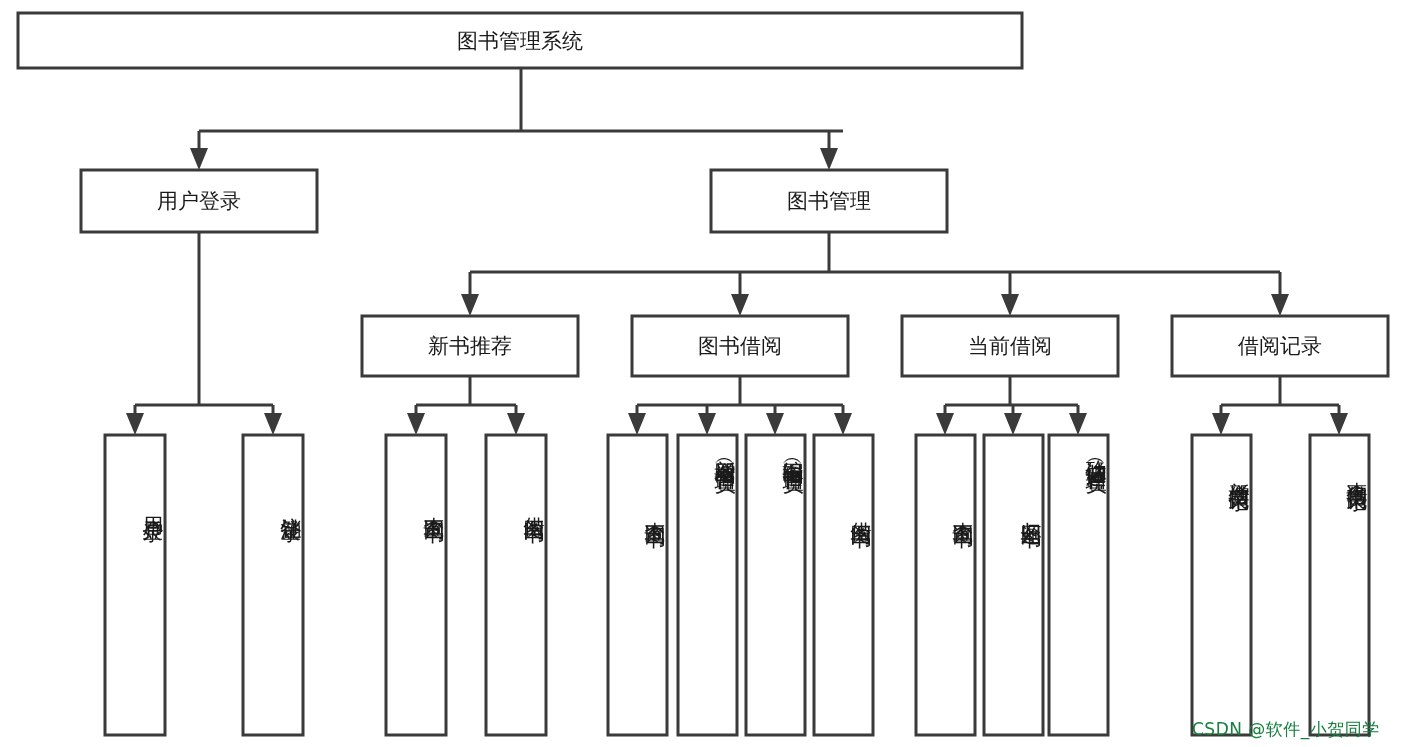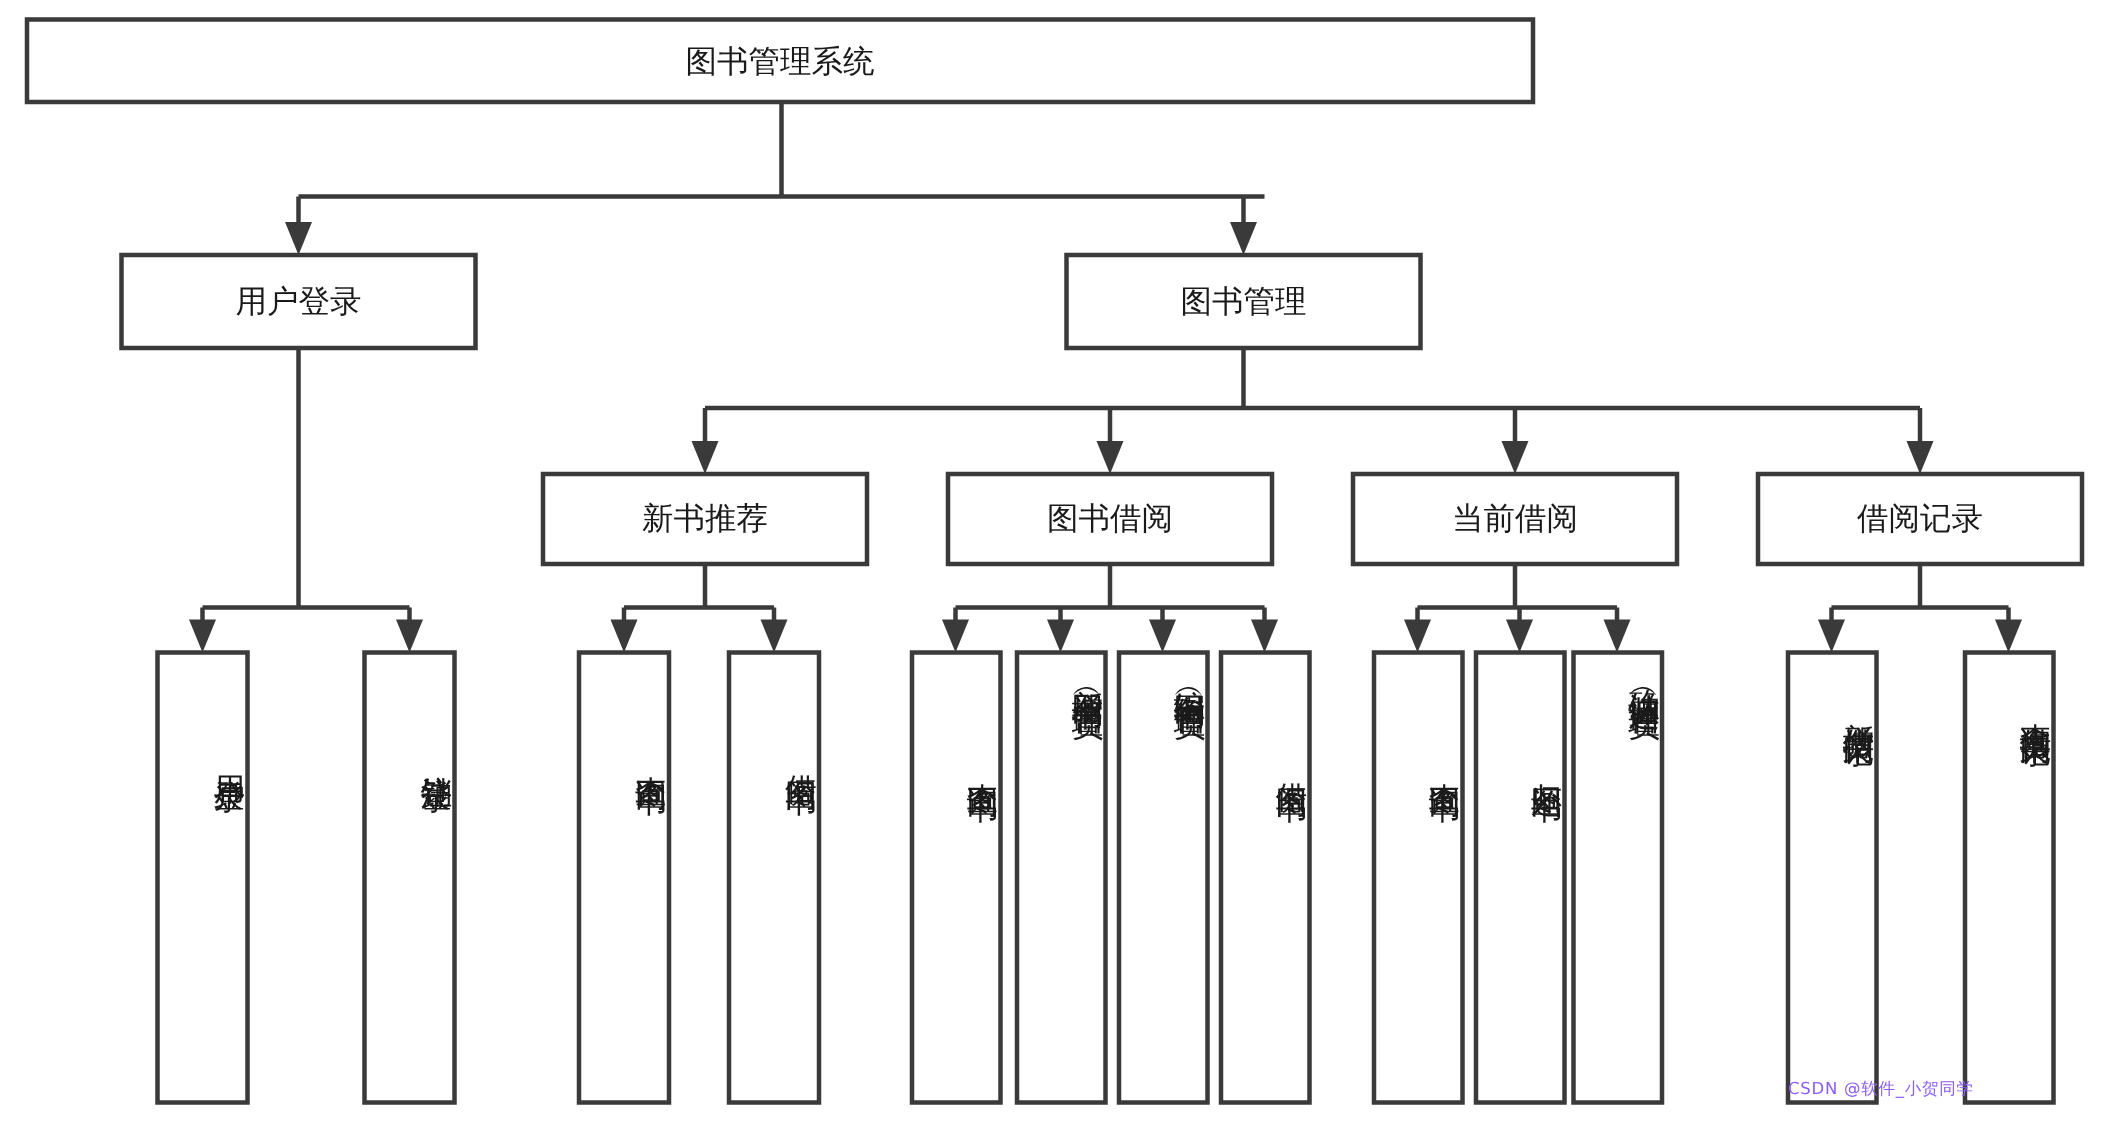--- a/index.html
+++ b/index.html
@@ -56,22 +56,22 @@
     font-size: 21px;
     line-height: 1.18;
     color: #1a1a1a;
     letter-spacing: 2px;
     white-space: nowrap;
     pointer-events: none;
   }
   .watermark {
     position: absolute;
     font-family: "DejaVu Sans", "Liberation Sans", sans-serif;
-    font-size: 11px;
-    color: #8b5cf6;
+    font-size: 17px;
+    color: #15803d;
     white-space: nowrap;
     letter-spacing: 0.5px;
   }
 </style>
 </head>
 <body>
 
 <div id="diagram-root">
 
   <svg class="diagram-canvas" viewBox="0 0 1405 747" xmlns="http://www.w3.org/2000/svg">

